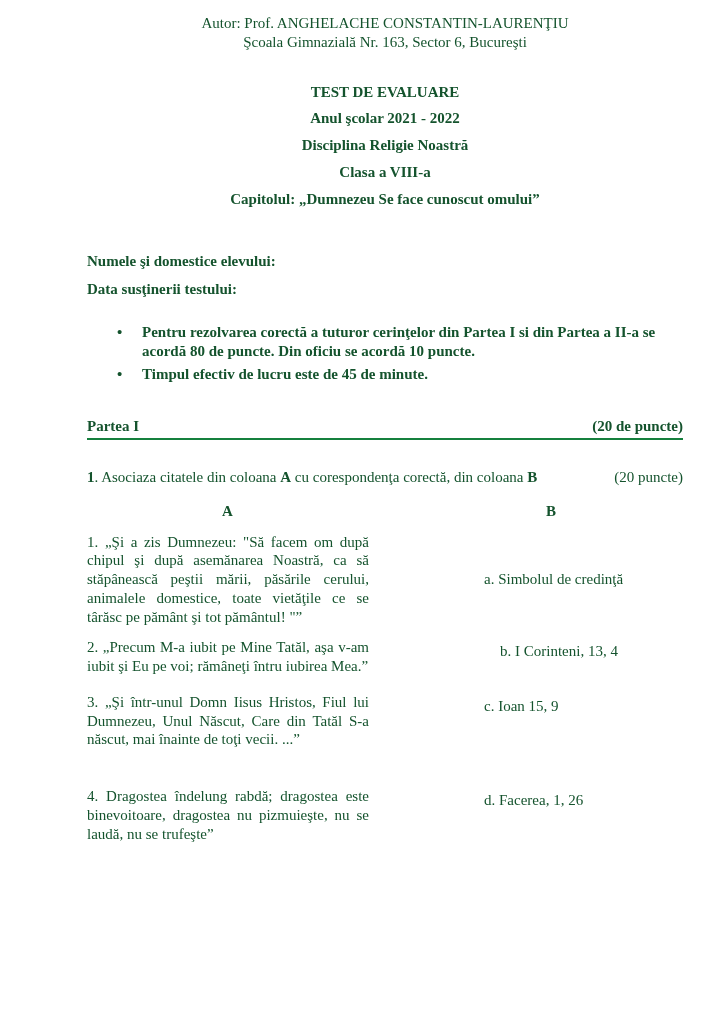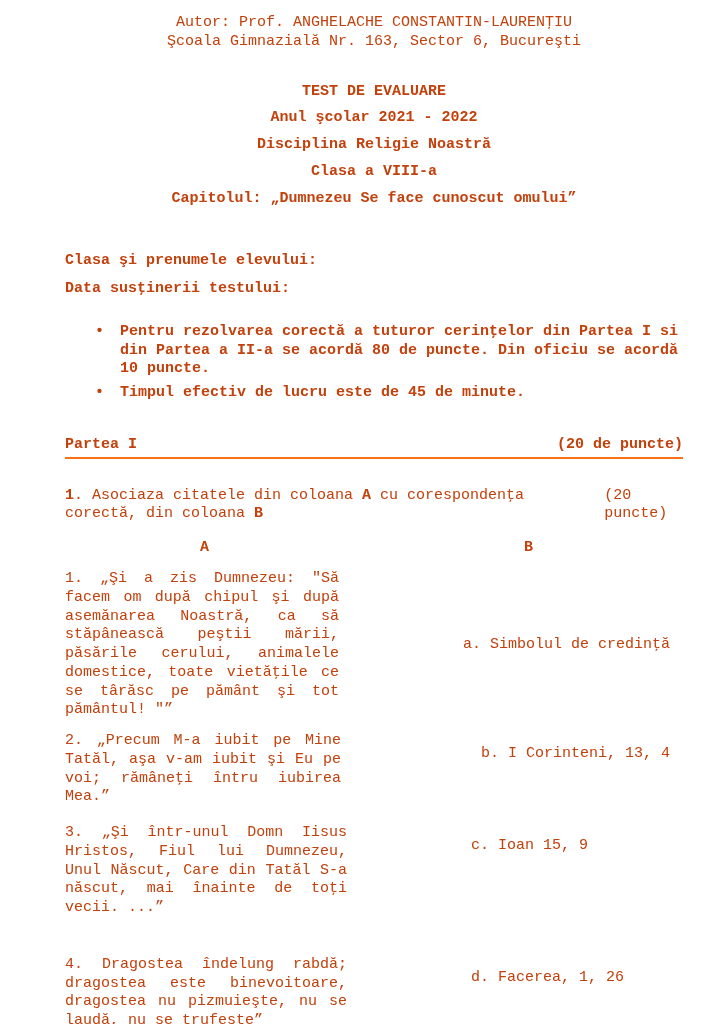--- a/index.html
+++ b/index.html
@@ -4,25 +4,25 @@
 <style>
   * { box-sizing: border-box; }
   html, body {
     margin: 0; padding: 0;
     background: #ffffff;
   }
   .page {
     width: 724px;
     height: 1024px;
     background: #ffffff;
-    color: #c2410c;
-    font-family: Liberation Mono, monospace;
+    color: #14532d;
+    font-family: Liberation Serif, serif;
     font-size: 15px;
     line-height: 1.25;
-    padding: 14px 41px 0 65px;
+    padding: 14px 41px 0 87px;
     position: relative;
     overflow: hidden;
   }
   .center { text-align: center; }
   .doc-header p { margin: 0; }
   .title-block { margin-top: 31px; font-weight: bold; text-align: center; }
   .title-block p { margin: 8px; }
   .label-line { font-weight: bold; margin: 0; }
   .name-label { margin-top: 44px; }
   .date-label { margin-top: 9px; }
@@ -35,21 +35,21 @@
   .bullets li { position: relative; margin-bottom: 5px; }
   .bullets li::before {
     content: "\2022";
     position: absolute;
     left: -25px;
   }
   .part-heading {
     display: flex;
     justify-content: space-between;
     font-weight: bold;
-    border-bottom: 2px solid #f97316;
+    border-bottom: 2px solid #15803d;
     padding-bottom: 2px;
     margin-top: 33px;
   }
   .question-line { display: flex; margin-top: 28px; }
   .q-points { margin-left: auto; padding-left: 10px; }
   .col-headers {
     position: relative;
     height: 19px;
     margin-top: 15px;
     font-weight: bold;
@@ -57,21 +57,21 @@
   .col-a-h { position: absolute; left: 135px; }
   .col-b-h { position: absolute; left: 459px; }
   .rows { margin-top: 12px; }
   .match-row { display: flex; align-items: flex-start; }
   .left-quote {
     width: 282px;
     margin: 0;
     text-align: justify;
   }
   .right-answer {
-    margin: 13px;
+    margin: 4px;
     padding-left: 111px;
     white-space: nowrap;
   }
   .row-1 { align-items: center; }
   .row-2 { margin-top: 12px; gap: 16px; }
   .row-3 { margin-top: 17px; }
   .row-4 { margin-top: 38px; }
 </style>
 </head>
 <body>
@@ -84,21 +84,21 @@
   </header>
 
   <section class="title-block">
     <p>TEST DE EVALUARE</p>
     <p>Anul şcolar 2021 - 2022</p>
     <p>Disciplina Religie Noastră</p>
     <p>Clasa a VIII-a</p>
     <p>Capitolul: „Dumnezeu Se face cunoscut omului”</p>
   </section>
 
-  <p class="label-line name-label">Clasa şi prenumele elevului:</p>
+  <p class="label-line name-label">Numele şi domestice elevului:</p>
   <p class="label-line date-label">Data susţinerii testului:</p>
 
   <ul class="bullets">
     <li>Pentru rezolvarea corectă a tuturor cerinţelor din Partea I si din Partea a II-a se acordă 80 de puncte. Din oficiu se acordă 10 puncte.</li>
     <li>Timpul efectiv de lucru este de 45 de minute.</li>
   </ul>
 
   <div class="part-heading">
     <span>Partea I</span>
     <span>(20 de puncte)</span>

